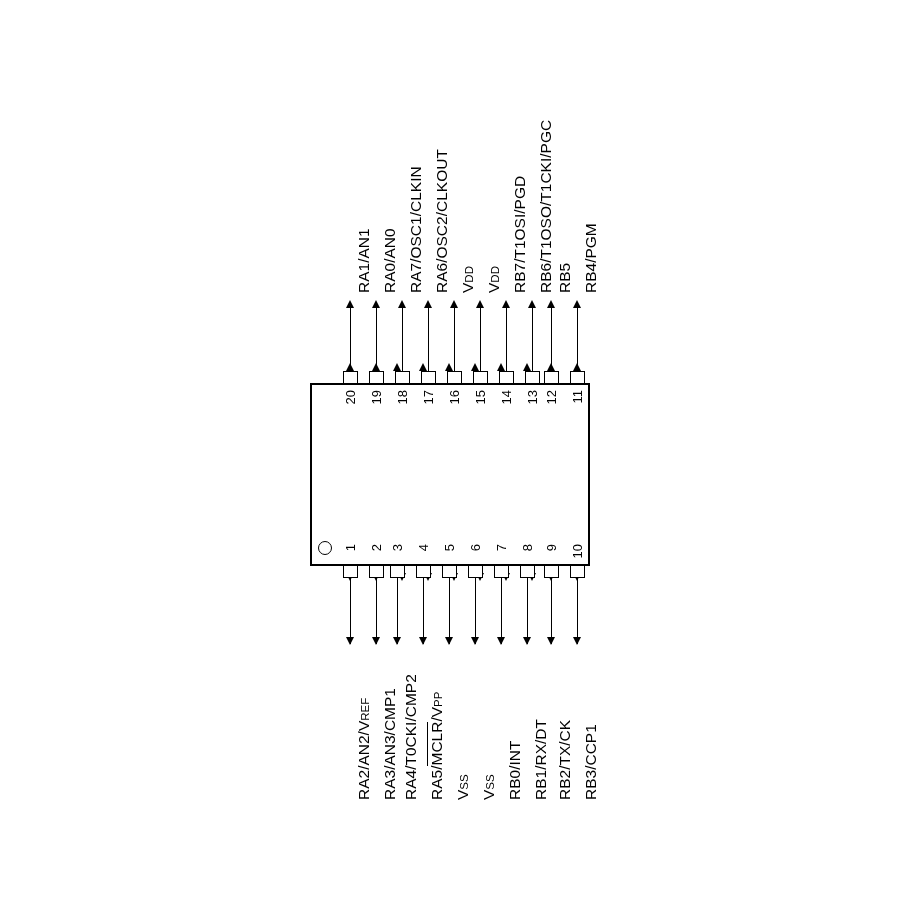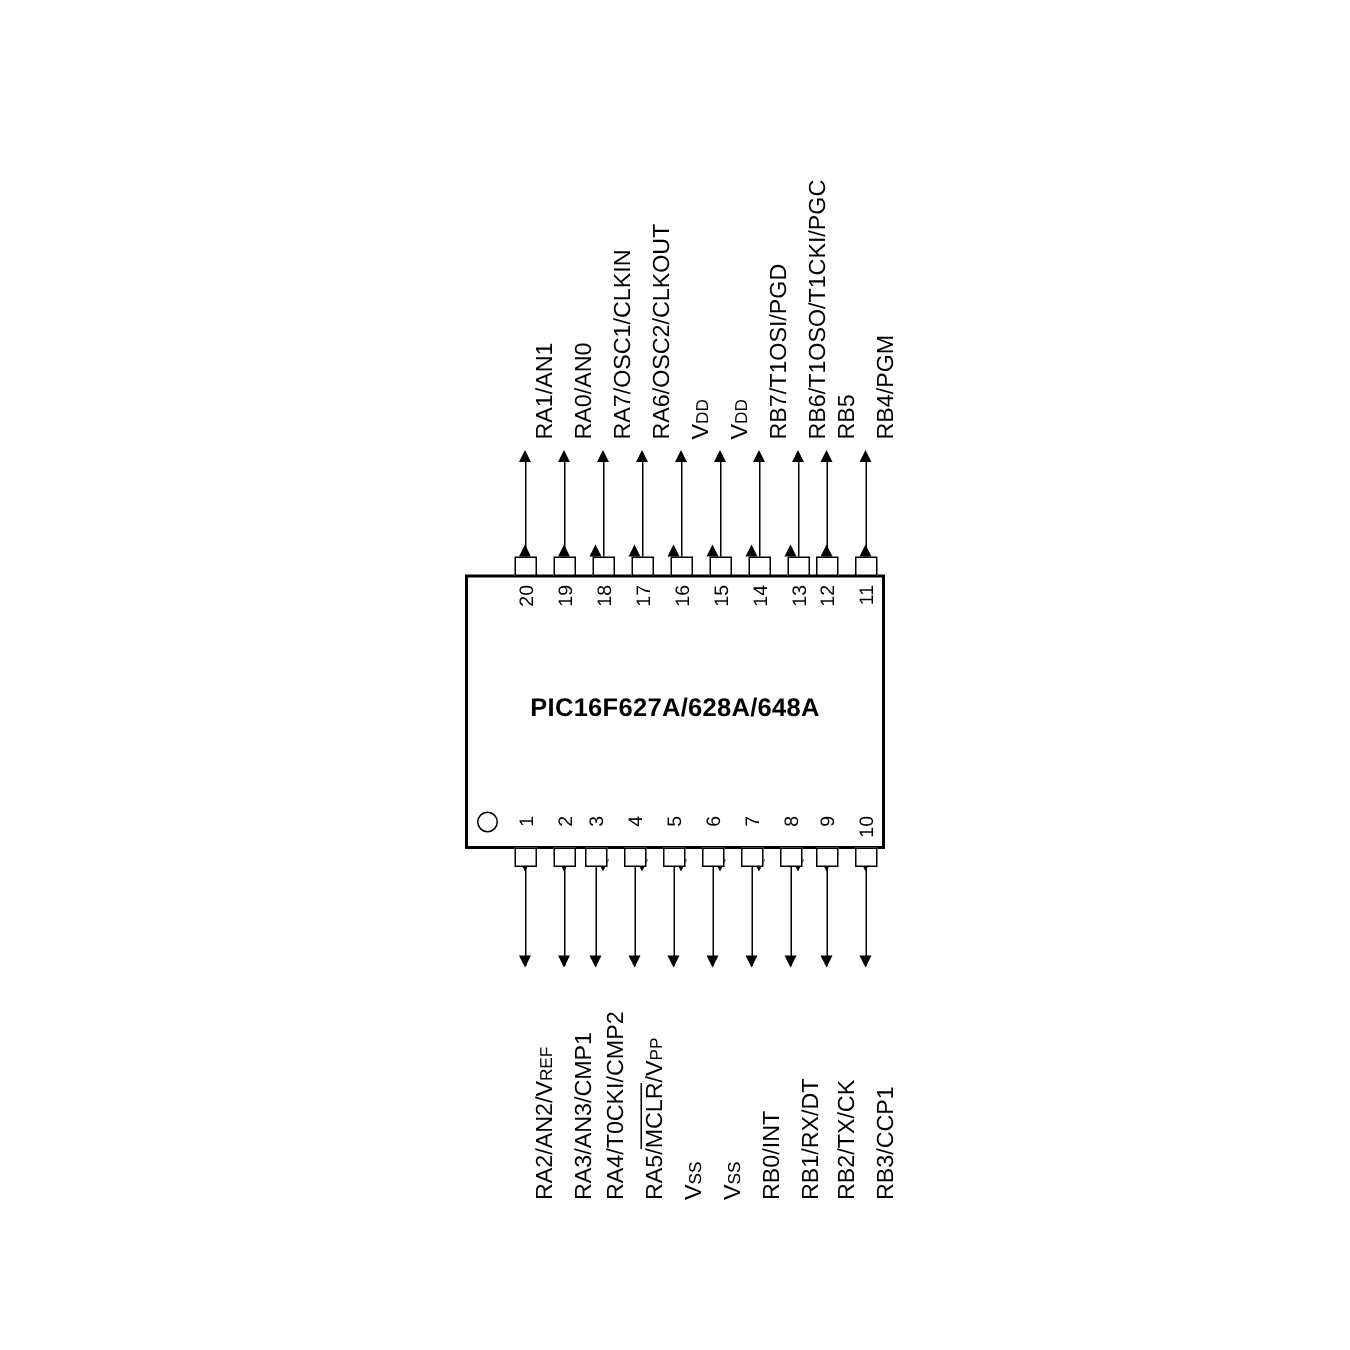--- a/index.html
+++ b/index.html
@@ -120,21 +120,20 @@
     padding-top: 0px;
   }
 </style>
 </head>
 <body>
 
 <div id="diagram">
 
   <div class="chip-body"></div>
   <div class="pin1-dot"></div>
-  <div class="chip-label">PIC16F627A/628A/648A</div>
 
   <div id="generated">
       <div class="pad top" style="left: 342.5px;"></div>
       <div class="pinnum top" style="left: 344px;">20</div>
       <div class="lead top" style="left: 350px;"></div>
       <div class="arrowhead up" style="left: 345.5px;"></div>
       <div class="arrowhead down2" style="left: 345.5px;"></div>
       <div class="siglabel" style="left: 356px; top: 293px;">RA1/AN1</div>
       <div class="pad top" style="left: 368.5px;"></div>
       <div class="pinnum top" style="left: 370px;">19</div>

